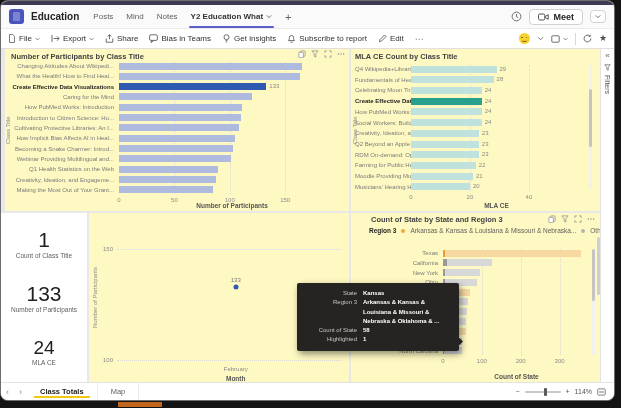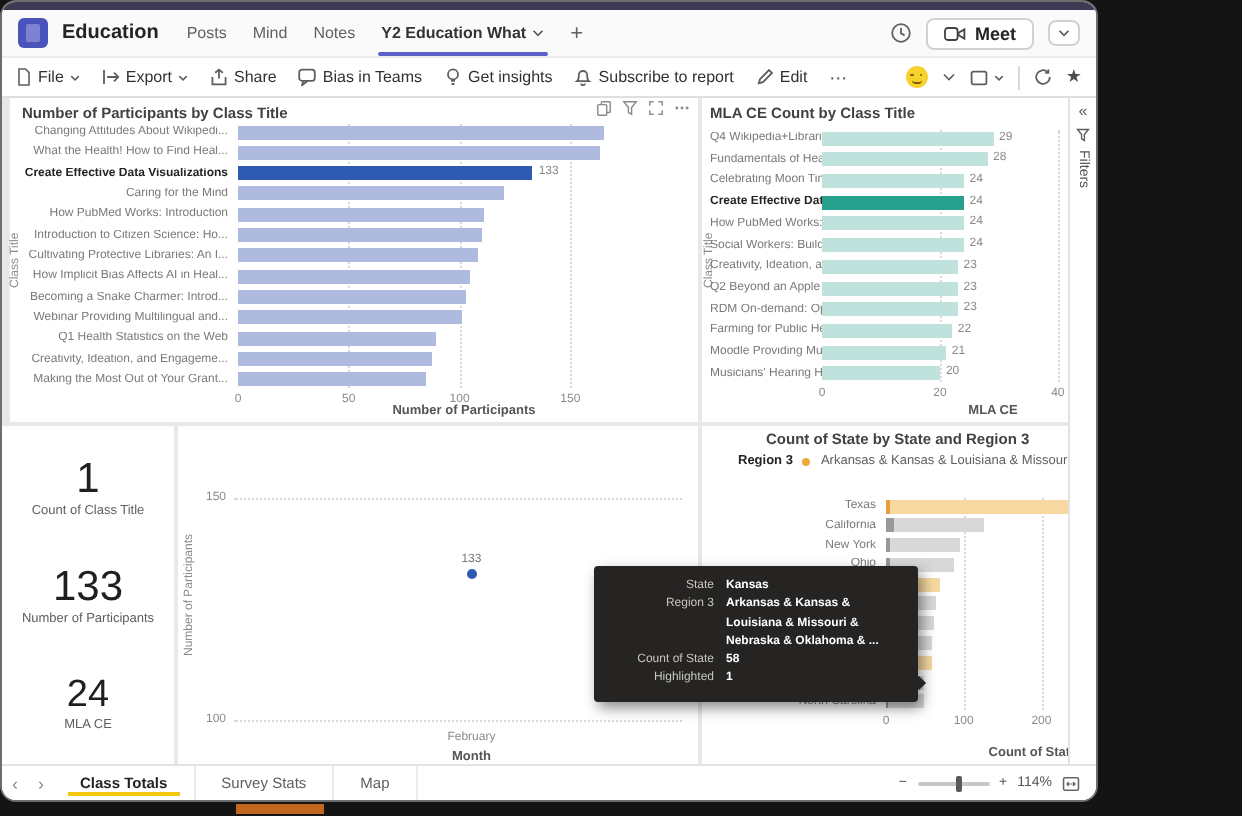--- a/index.html
+++ b/index.html
@@ -1,19 +1,19 @@
 <!DOCTYPE html>
 <html><head>
 <meta charset="utf-8">
 <style>
   * { margin:0; padding:0; box-sizing:border-box; }
   html,body { width:621px; height:408px; }
   body { font-family:"Liberation Sans", sans-serif; background:#141414; position:relative; overflow:hidden; }
 
-  .window { position:absolute; left:1px; top:1px; width:547px; height:399px; background:#fff;
+  .window { position:absolute; left:1px; top:1px; width:613px; height:399px; background:#fff;
             border-radius:7px; overflow:hidden; box-shadow:0 0 0 1px #6e6e6e; }
   .titlebar-strip { height:4px; background:#3d3b54; }
 
   
   .teams-header { height:24px; background:#fafafa; border-bottom:1px solid #ebebeb;
                   display:flex; align-items:center; padding:0 8px; gap:7px; }
   .team-avatar { width:15px; height:15px; border-radius:3px; background:#4b53bc; position:relative; flex:0 0 auto; }
   .team-avatar::after { content:""; position:absolute; inset:3px 4px; background:#8e93d8; opacity:.75; border-radius:1px; }
   .team-name { font-size:10px; font-weight:bold; color:#242424; margin-right:4px; }
   .t-tab { font-size:8px; color:#616161; height:24px; line-height:24px; padding:0 3px; position:relative; cursor:default; }
@@ -34,21 +34,21 @@
   .tb-right { margin-left:auto; display:flex; align-items:center; gap:7px; }
   .emoji { width:11px; height:11px; border-radius:50%; background:#f8d22c; position:relative; }
   .emoji i { position:absolute; width:1.5px; height:1.5px; border-radius:50%; background:#7a5b00; top:3.5px; }
   .emoji i.l { left:2.5px; } .emoji i.r { right:2.5px; }
   .emoji b { position:absolute; left:3px; right:3px; bottom:2.5px; height:2px; border-bottom:1px solid #7a5b00; border-radius:0 0 3px 3px; }
   .tb-divider { width:1px; height:12px; background:#d8d8d8; }
   .star { font-size:9px; color:#4f4f4f; line-height:1; }
 
   
   .canvas { position:absolute; top:48px; left:0; width:599px; height:333px; background:#e8e8e8; }
-  .visual { position:absolute; background:#ffffff; }
+  .visual { position:absolute; background:#fef9c3; }
   .v-title { font-size:7.5px; font-weight:bold; color:#424242; white-space:nowrap; }
   .v-icons { position:absolute; display:flex; gap:5px; align-items:center; color:#8a8a8a; }
 
   
   .hplot { position:absolute; }
   .gridlines { position:absolute; left:var(--lw); right:var(--rp); top:0; height:var(--rh); }
   .gridline { position:absolute; top:0; bottom:0; border-left:1px dotted #d9d9d9; }
   .hrows { position:absolute; left:0; right:var(--rp); top:0; height:var(--rh);
            display:flex; flex-direction:column; justify-content:space-between; }
   .hrow { display:flex; align-items:center; height:8px; }
@@ -491,21 +491,21 @@
           <span class="ytick" style="top: 2.5px;">150</span>
           <i class="hgridline" style="top: 117px;"></i>
           <span class="ytick" style="top: 113.5px;">100</span>
           <span class="dotlabel" style="left: 53%; top: 39.74px;">133</span>
           <i class="dot" style="left: 53%; top: 43.74px; background: rgb(46, 91, 177);"></i>
           <span class="sxtick" style="left: 53%;">February</span>
         </div>
     </div>
 
     <div class="visual" id="chart-state" style="left:350px; top:164px; width:249px; height:169px;">
-      <div class="v-title" style="position:absolute; left:32px; top:2px;">Count of State by State and Region 3</div>
+      <div class="v-title" style="position:absolute; left:20px; top:2px;">Count of State by State and Region 3</div>
       <div class="v-icons" style="top:2px; right:5px;">
         <svg class="ic" width="8" height="8" viewBox="0 0 9 9">
             <rect x="3" y="1" width="5" height="6" rx="0.5" fill="none" stroke="#8a8a8a" stroke-width="0.8"></rect>
             <rect x="1" y="2.6" width="5" height="6" rx="0.5" fill="#fff" stroke="#8a8a8a" stroke-width="0.8"></rect>
           </svg>
         <svg class="ic" width="8" height="8" viewBox="0 0 9 9">
             <path d="M1 1h7L5.4 4.2V8L3.6 7V4.2z" fill="none" stroke="#8a8a8a" stroke-width="0.8"></path>
           </svg>
         <svg class="ic" width="8" height="8" viewBox="0 0 9 9">
             <path d="M1 3.2V1h2.2M5.8 1H8v2.2M8 5.8V8H5.8M3.2 8H1V5.8" fill="none" stroke="#8a8a8a" stroke-width="0.8"></path>
@@ -648,21 +648,20 @@
     <svg class="ic" width="7" height="7" viewBox="0 0 9 9">
         <path d="M1 1h7L5.4 4.2V8L3.6 7V4.2z" fill="none" stroke="#605e5c" stroke-width="0.9"></path>
       </svg>
     <span class="fr-title">Filters</span>
   </div>
 
   <div class="pagebar">
     <span class="pnav">‹</span>
     <span class="pnav">›</span>
     <span class="ptab active">Class Totals</span>
-    <span class="ptab">Survey Stats</span>
     <span class="ptab">Map</span>
     <span class="zoomctl">
       <span>−</span>
       <span class="zslider">
           <span class="zthumb"></span>
         </span>
       <span>+</span>
       <span>114%</span>
       <svg class="ic" width="9" height="8" viewBox="0 0 10 9">
           <rect x="0.8" y="1" width="8.4" height="7" rx="0.8" fill="none" stroke="#666" stroke-width="0.9"></rect>

